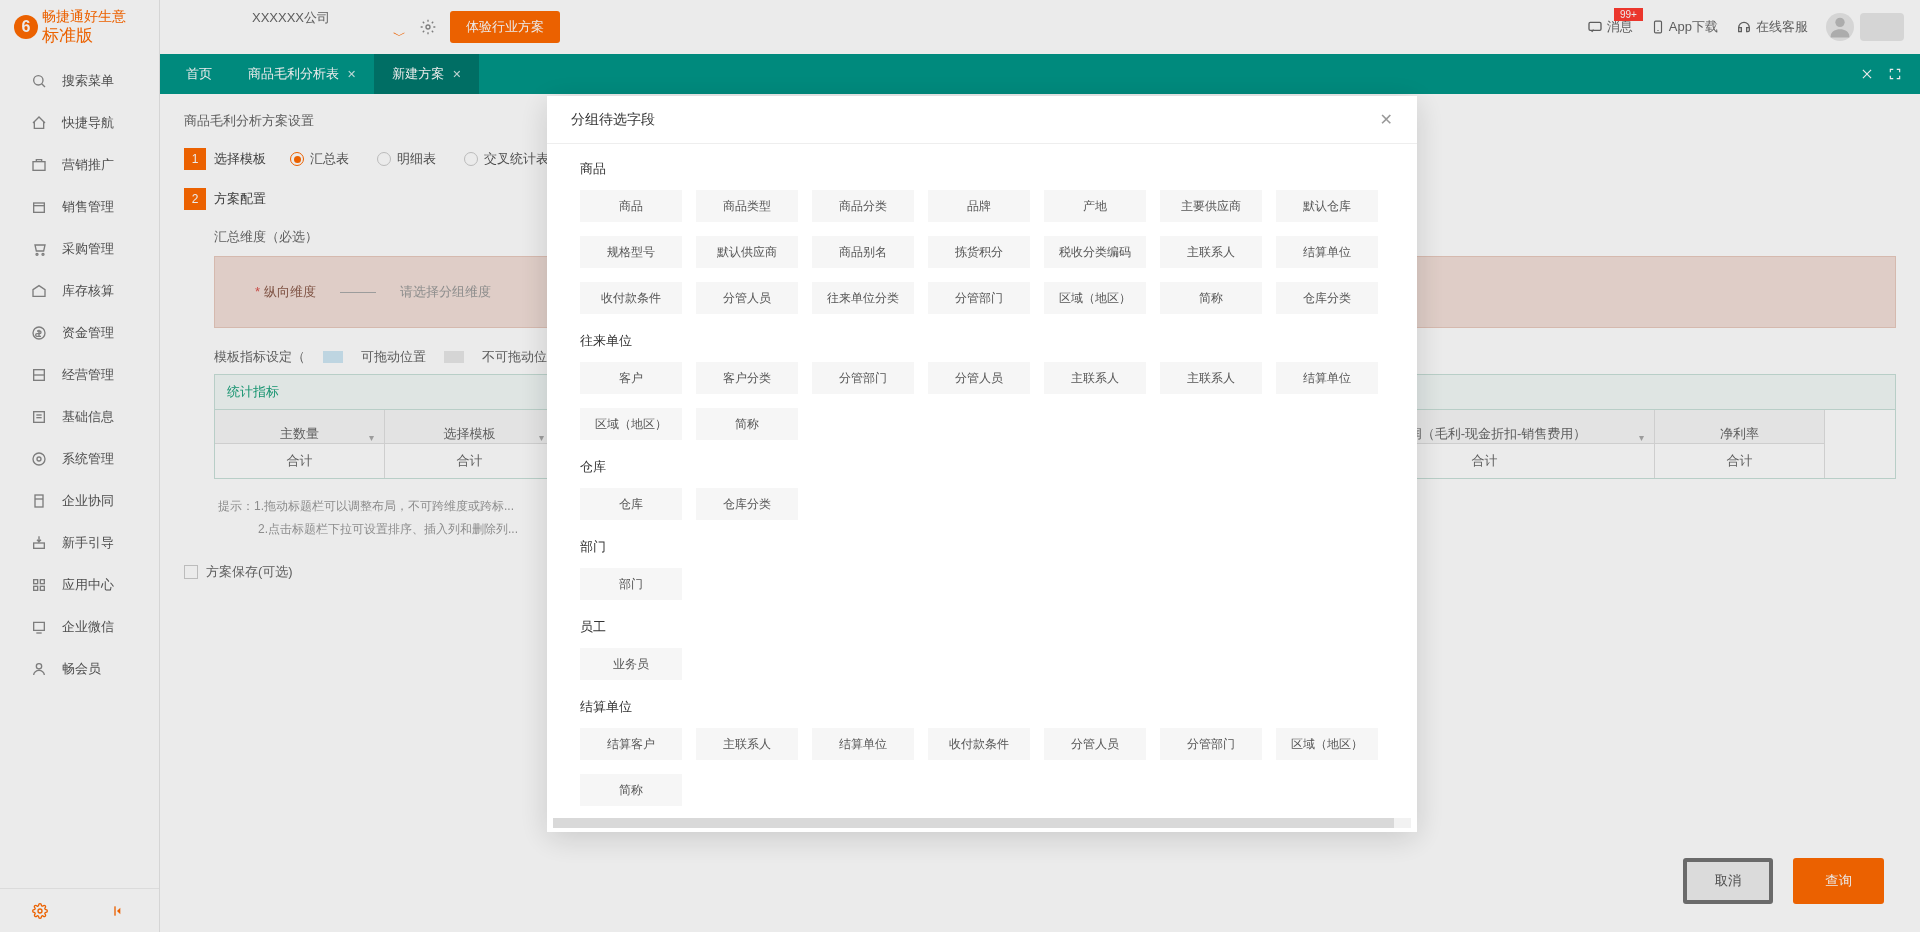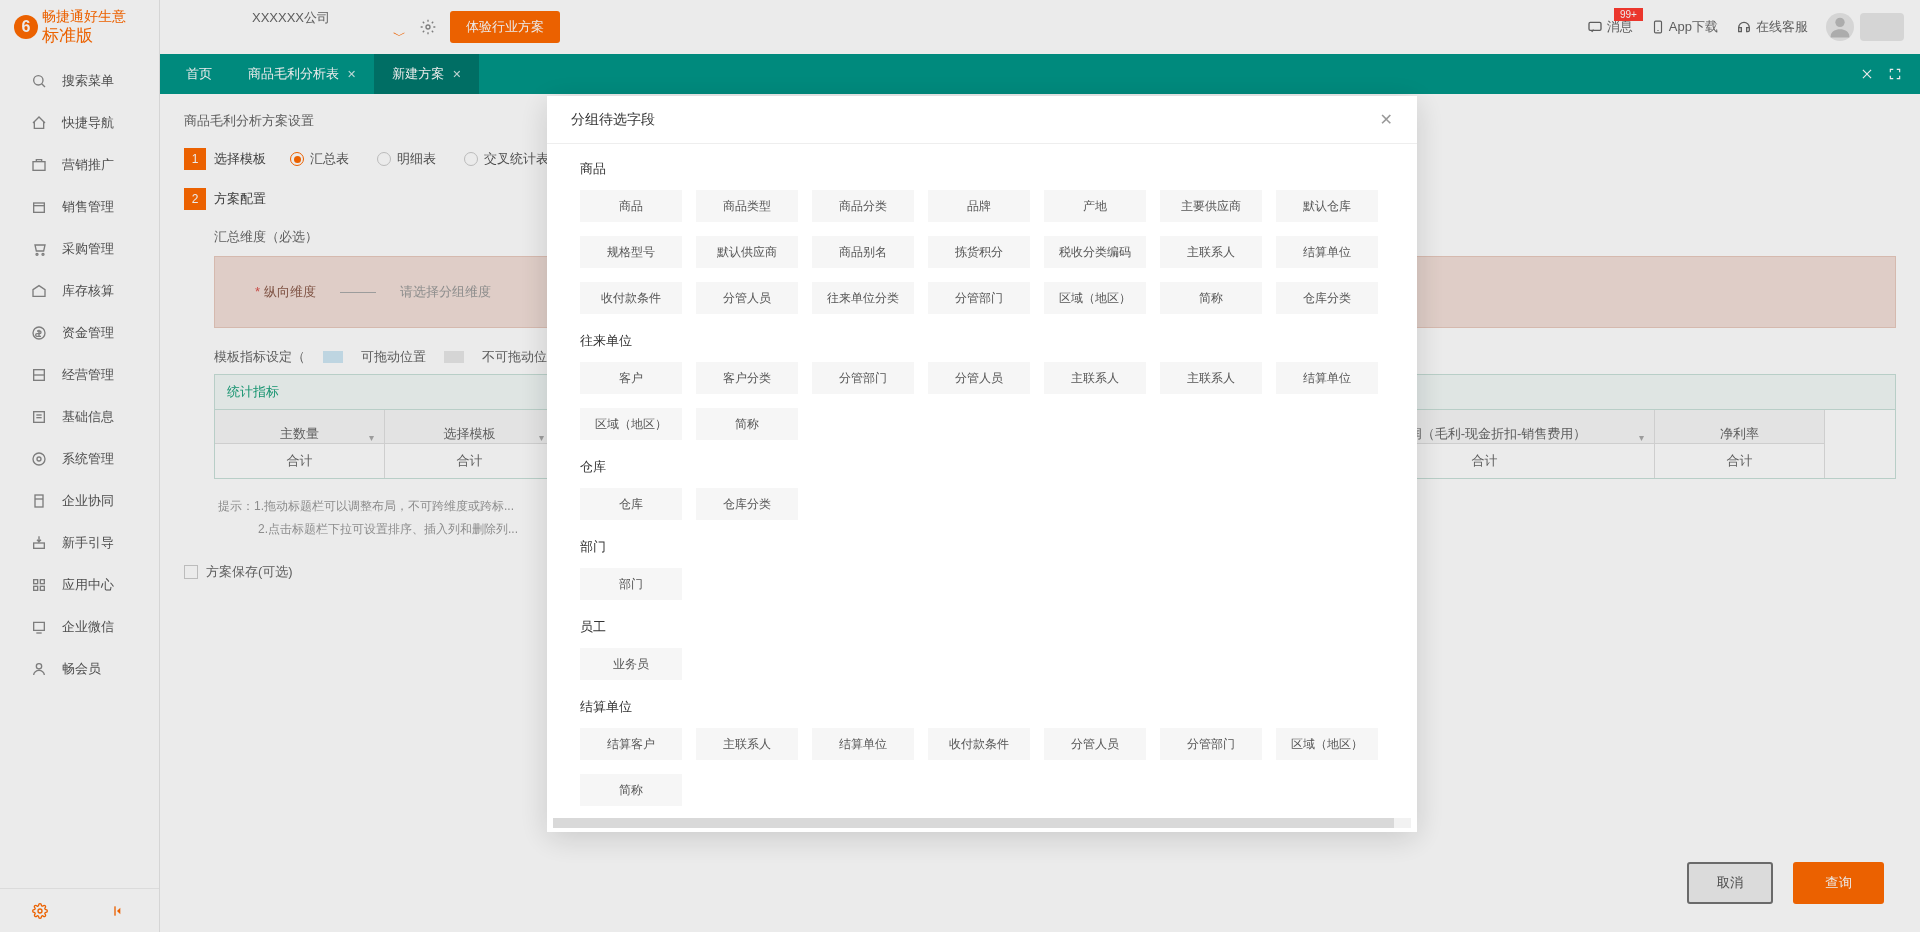--- a/index.html
+++ b/index.html
@@ -73,21 +73,21 @@
 .stat-td { height: 34px; display: flex; align-items: center; justify-content: center; color: #666; }
 .hscroll-wrap { overflow-x: auto; }
 .hscroll-inner { min-width: 1620px; }
 
 .hints { color: #999; font-size: 12px; margin-top: 16px; line-height: 1.9; padding-left: 4px; }
 .checkbox-row { display: flex; align-items: center; gap: 8px; margin-top: 22px; color: #666; }
 .cb { width: 14px; height: 14px; border: 1px solid #ccc; background: #fff; }
 
 
 .footer-btns { position: absolute; right: 36px; bottom: 28px; display: flex; gap: 20px; }
-.btn-gray { background: #eee; color: #555; border: 2px solid #737373; padding: 10px 28px; border-radius: 3px; cursor: pointer; }
+.btn-gray { background: #eee; color: #555; border: 4px solid #737373; padding: 10px 28px; border-radius: 3px; cursor: pointer; }
 .btn-query { background: #ff6a00; color: #fff; border: none; padding: 10px 32px; border-radius: 3px; cursor: pointer; }
 
 
 .mask { position: fixed; inset: 0; background: rgba(0,0,0,0.08); display: flex; align-items: flex-start; justify-content: center; padding-top: 96px; }
 .modal { width: 870px; background: #fff; box-shadow: 0 6px 30px rgba(0,0,0,.15); display: flex; flex-direction: column; max-height: 736px; margin-left: 44px; }
 .modal-head { display: flex; align-items: center; padding: 14px 24px; border-bottom: 1px solid #eee; }
 .modal-title { color: #333; font-size: 14px; }
 .modal-close { margin-left: auto; color: #999; cursor: pointer; font-size: 16px; }
 .modal-body { padding: 16px 26px 8px 33px; overflow-y: auto; flex: 1; }
 .field-group { margin-bottom: 18px; }

